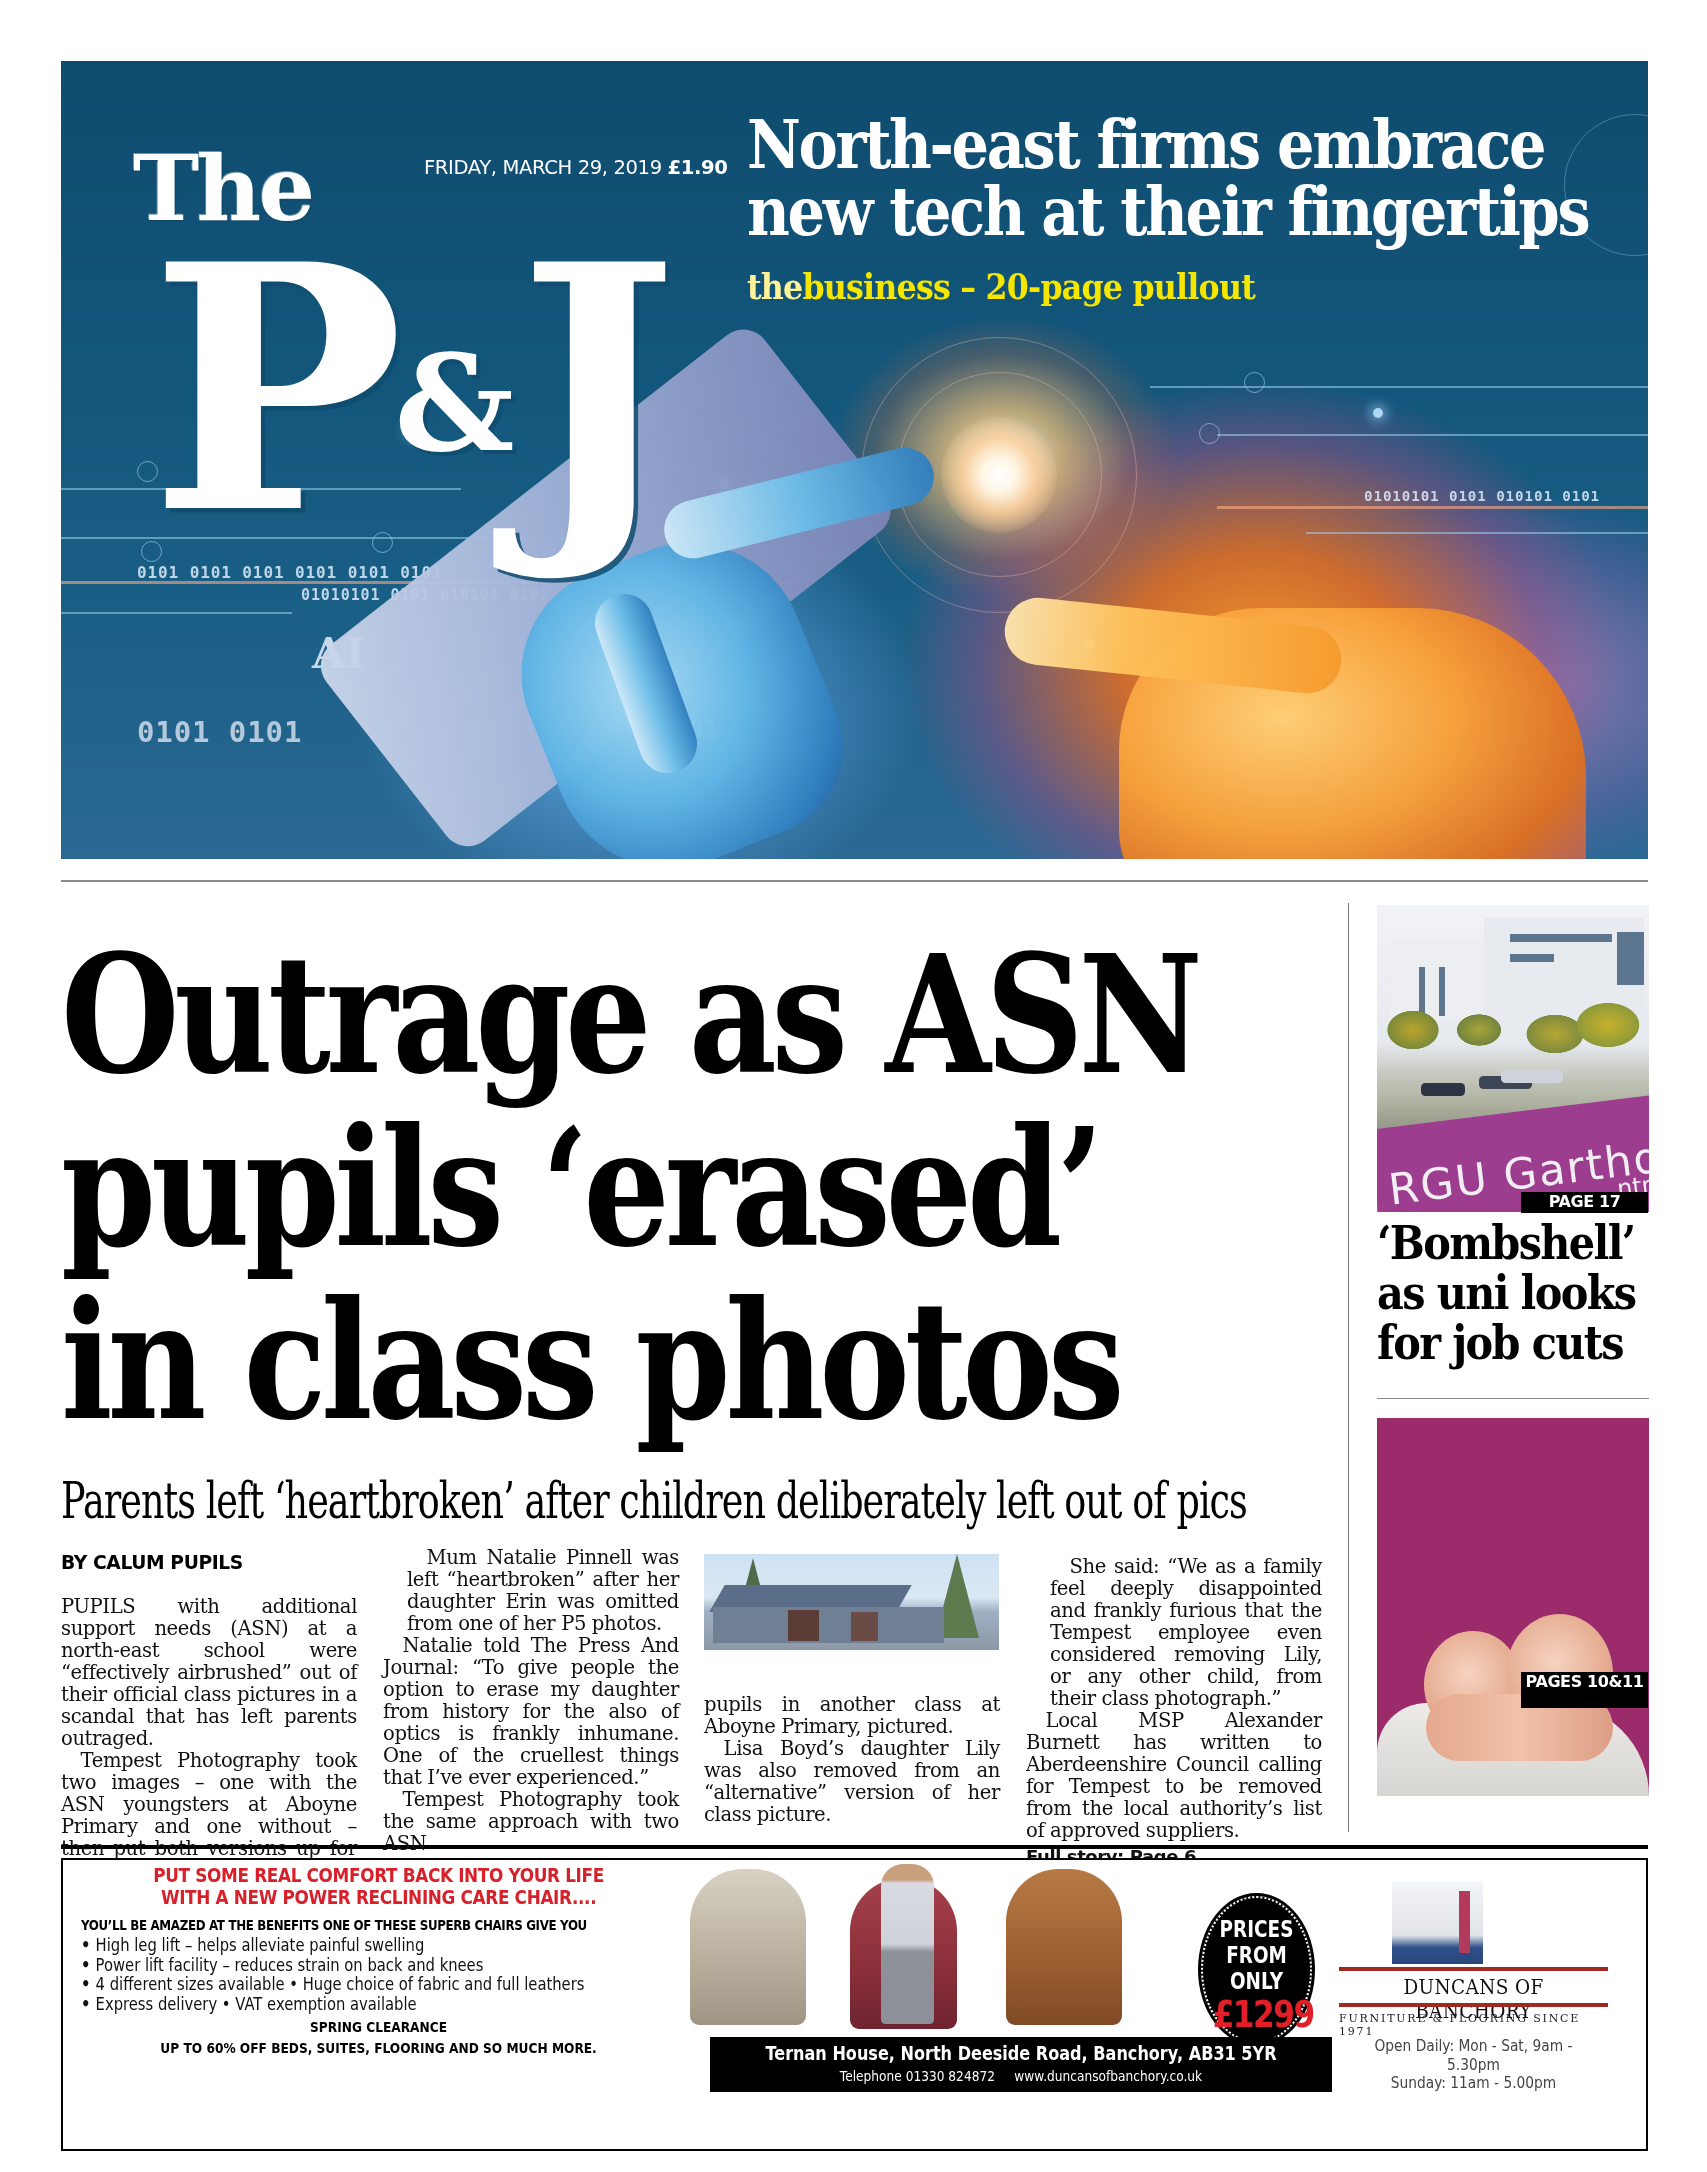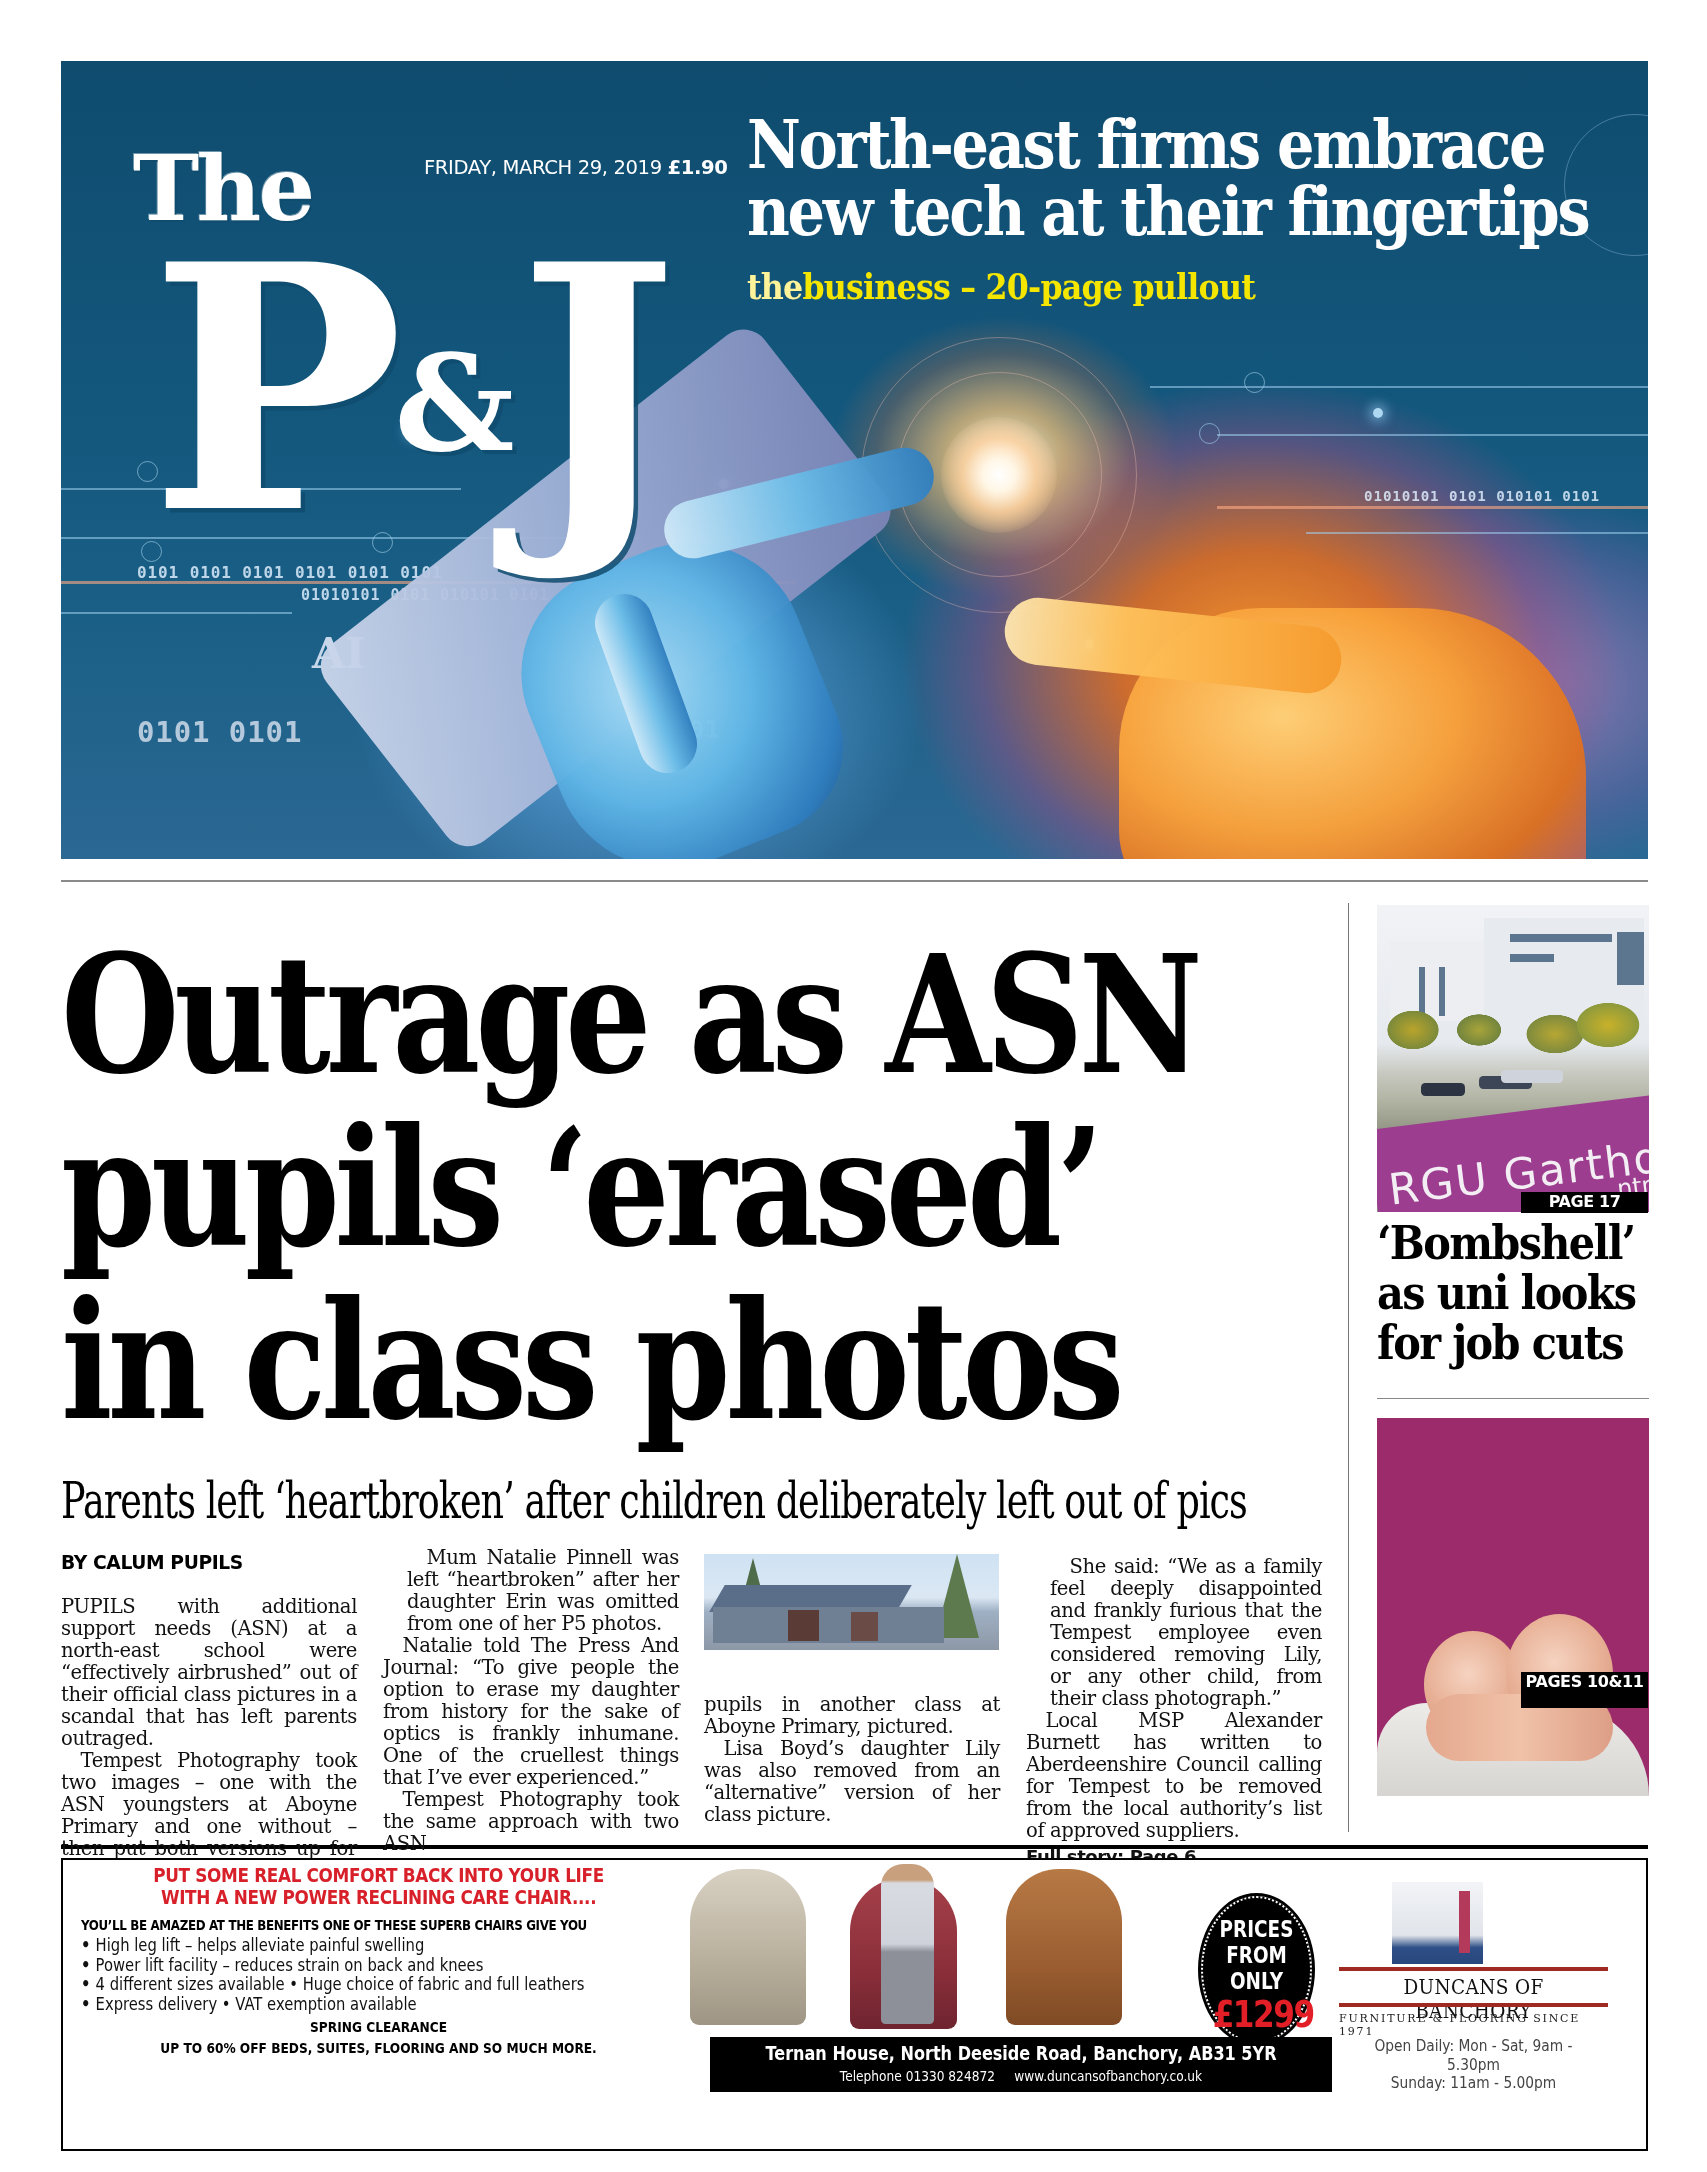--- a/index.html
+++ b/index.html
@@ -329,21 +329,21 @@
   </h1>
   <div class="standfirst">Parents left ‘heartbroken’ after children deliberately left out of pics</div>
   <div class="byline">BY CALUM PUPILS</div>
 
   <div class="body-col col1">
     <p>PUPILS with additional support needs (ASN) at a north-east school were “effectively airbrushed” out of their official class pictures in a scandal that has left parents outraged.</p>
     <p>Tempest Photography took two images – one with the ASN youngsters at Aboyne Primary and one without – then put both versions up for sale to parents.</p>
   </div>
   <div class="body-col col2">
     <p class="indent">Mum Natalie Pinnell was left “heartbroken” after her daughter Erin was omitted from one of her P5 photos.</p>
-    <p>Natalie told The Press And Journal: “To give people the option to erase my daughter from history for the sake of optics is frankly inhumane. One of the cruellest things that I’ve ever experienced.”</p>
+    <p>Natalie told The Press And Journal: “To give people the option to erase my daughter from history for the also of optics is frankly inhumane. One of the cruellest things that I’ve ever experienced.”</p>
     <p>Tempest Photography took the same approach with two ASN</p>
   </div>
 
   <div class="school-photo">
     <div class="school-tree" style="left:27px;top:4.4px;"></div>
     <div class="school-tree" style="left:231px;top:0px;border-bottom-color:#5d7a4f;"></div>
     <div class="school-roof"></div>
     <div class="school-wall"></div>
     <div class="school-door"></div>
     <div class="school-door2"></div>

